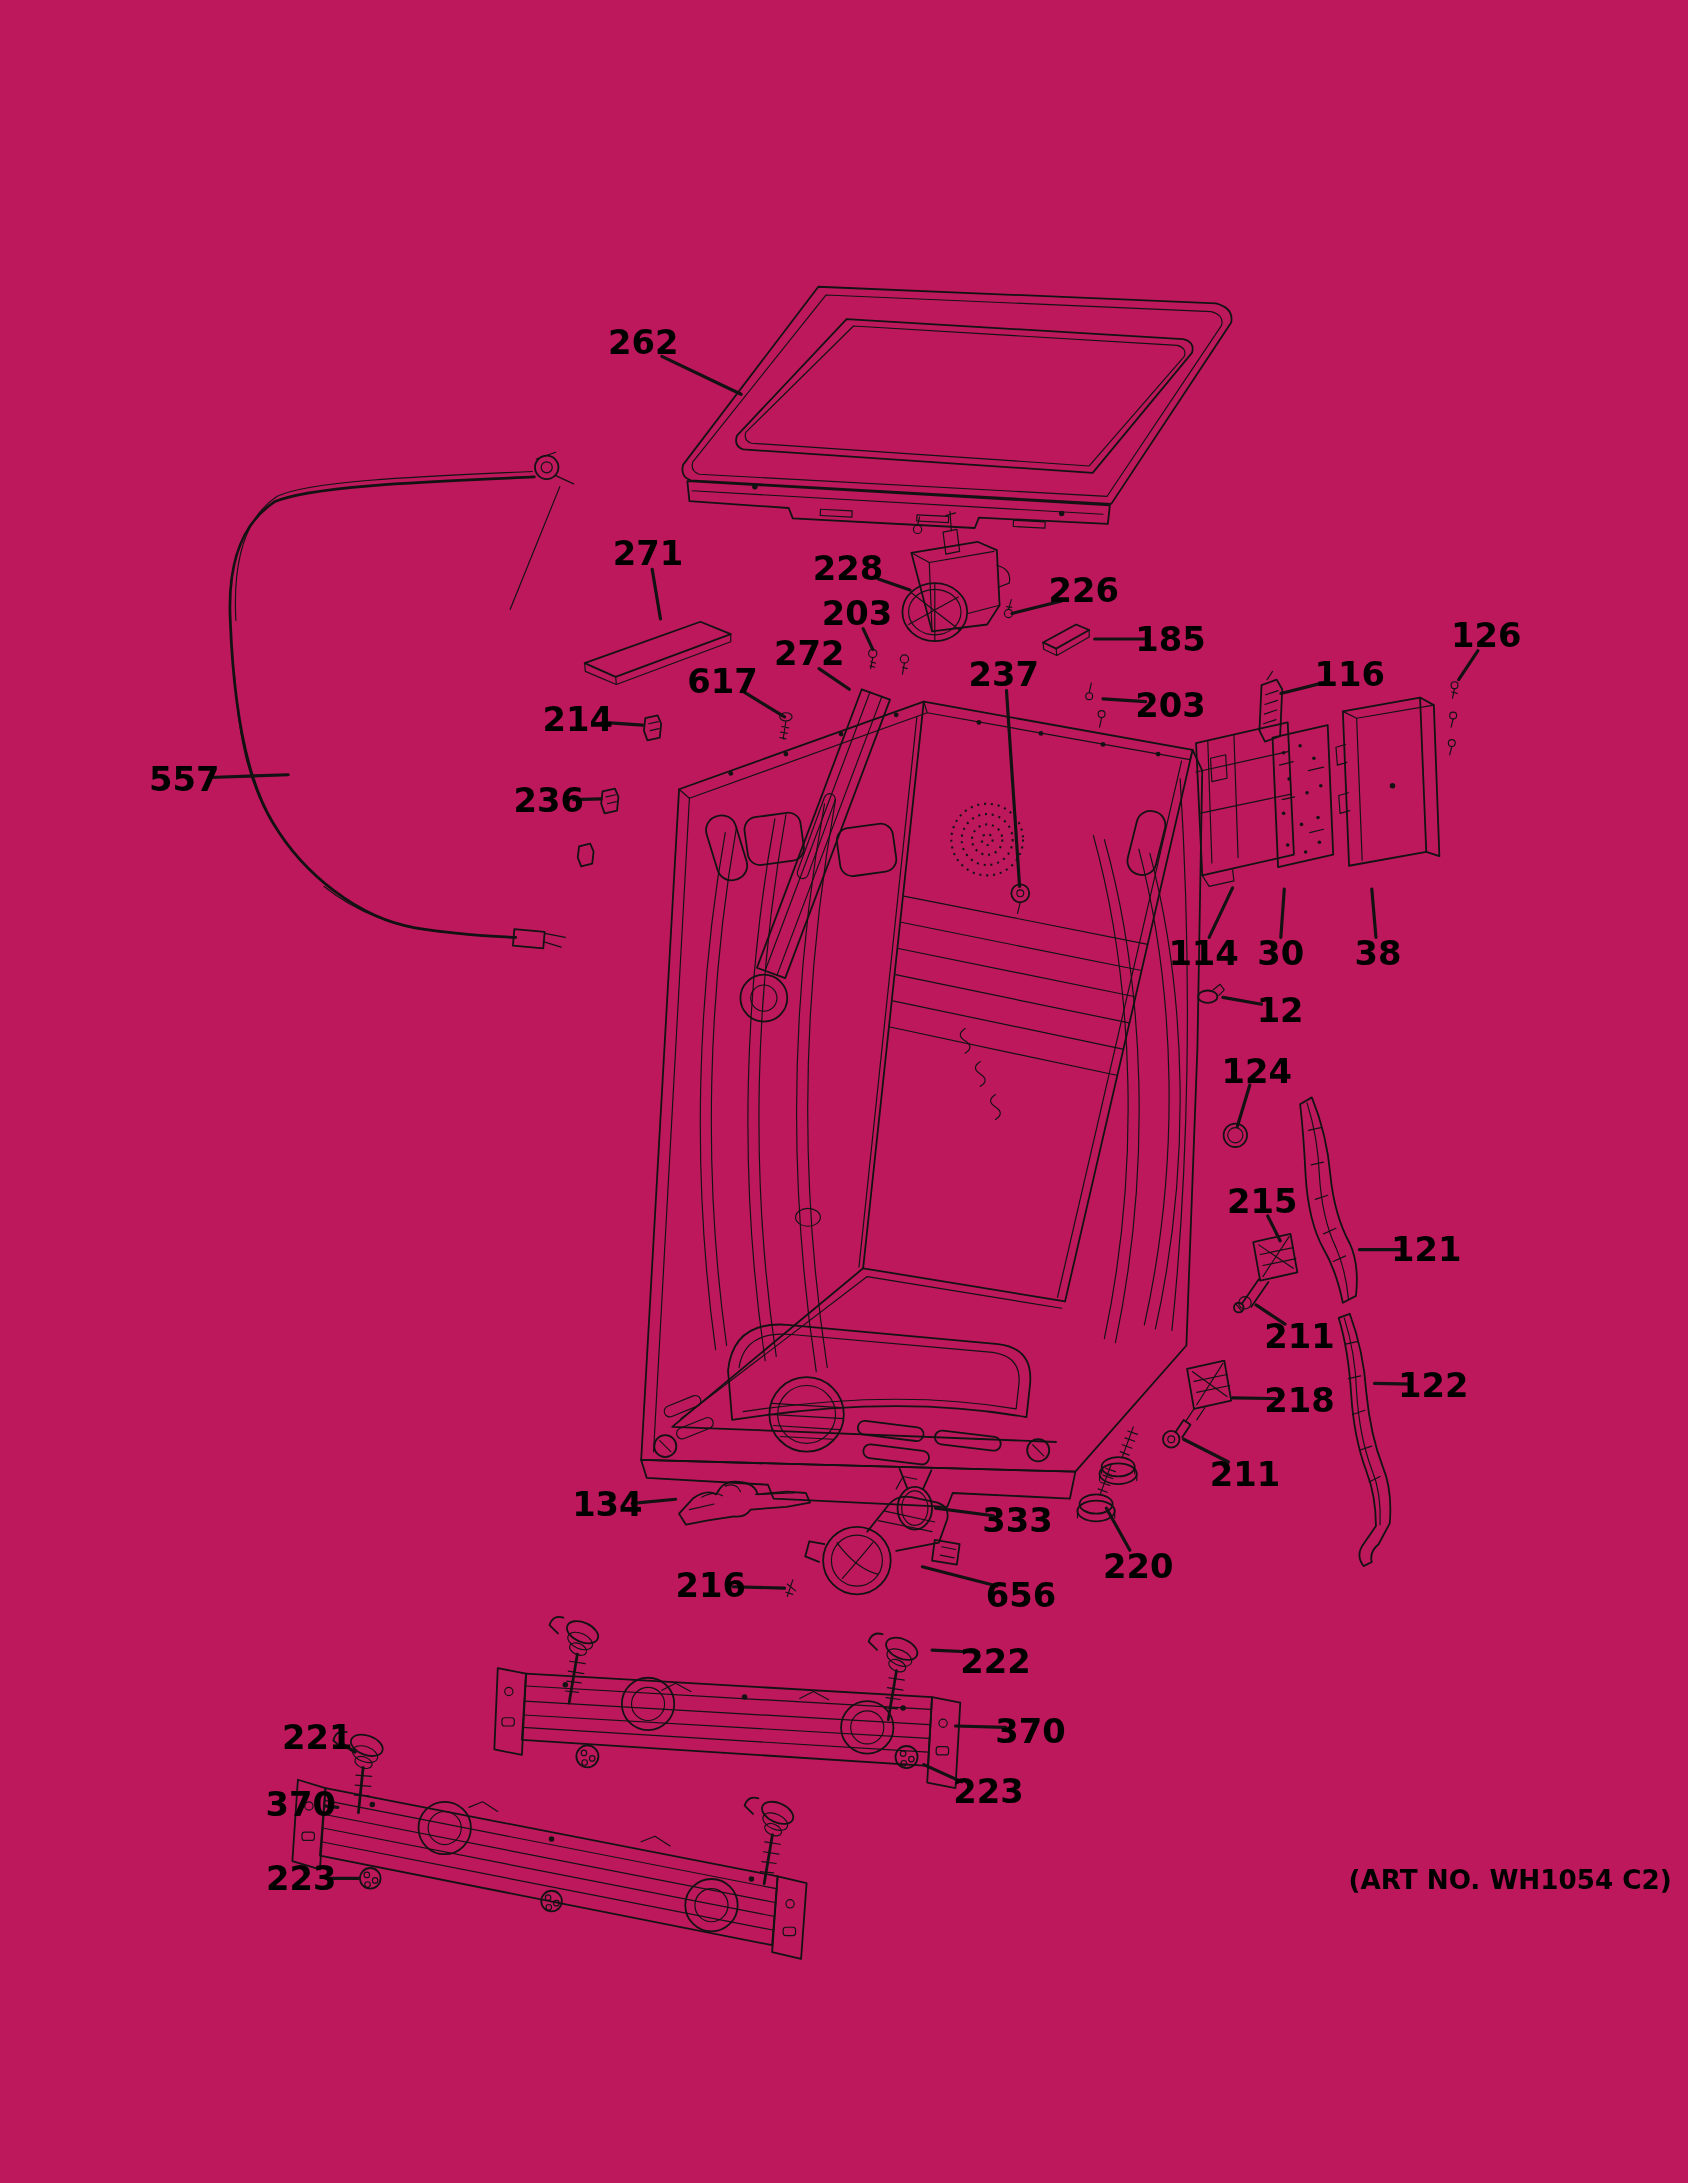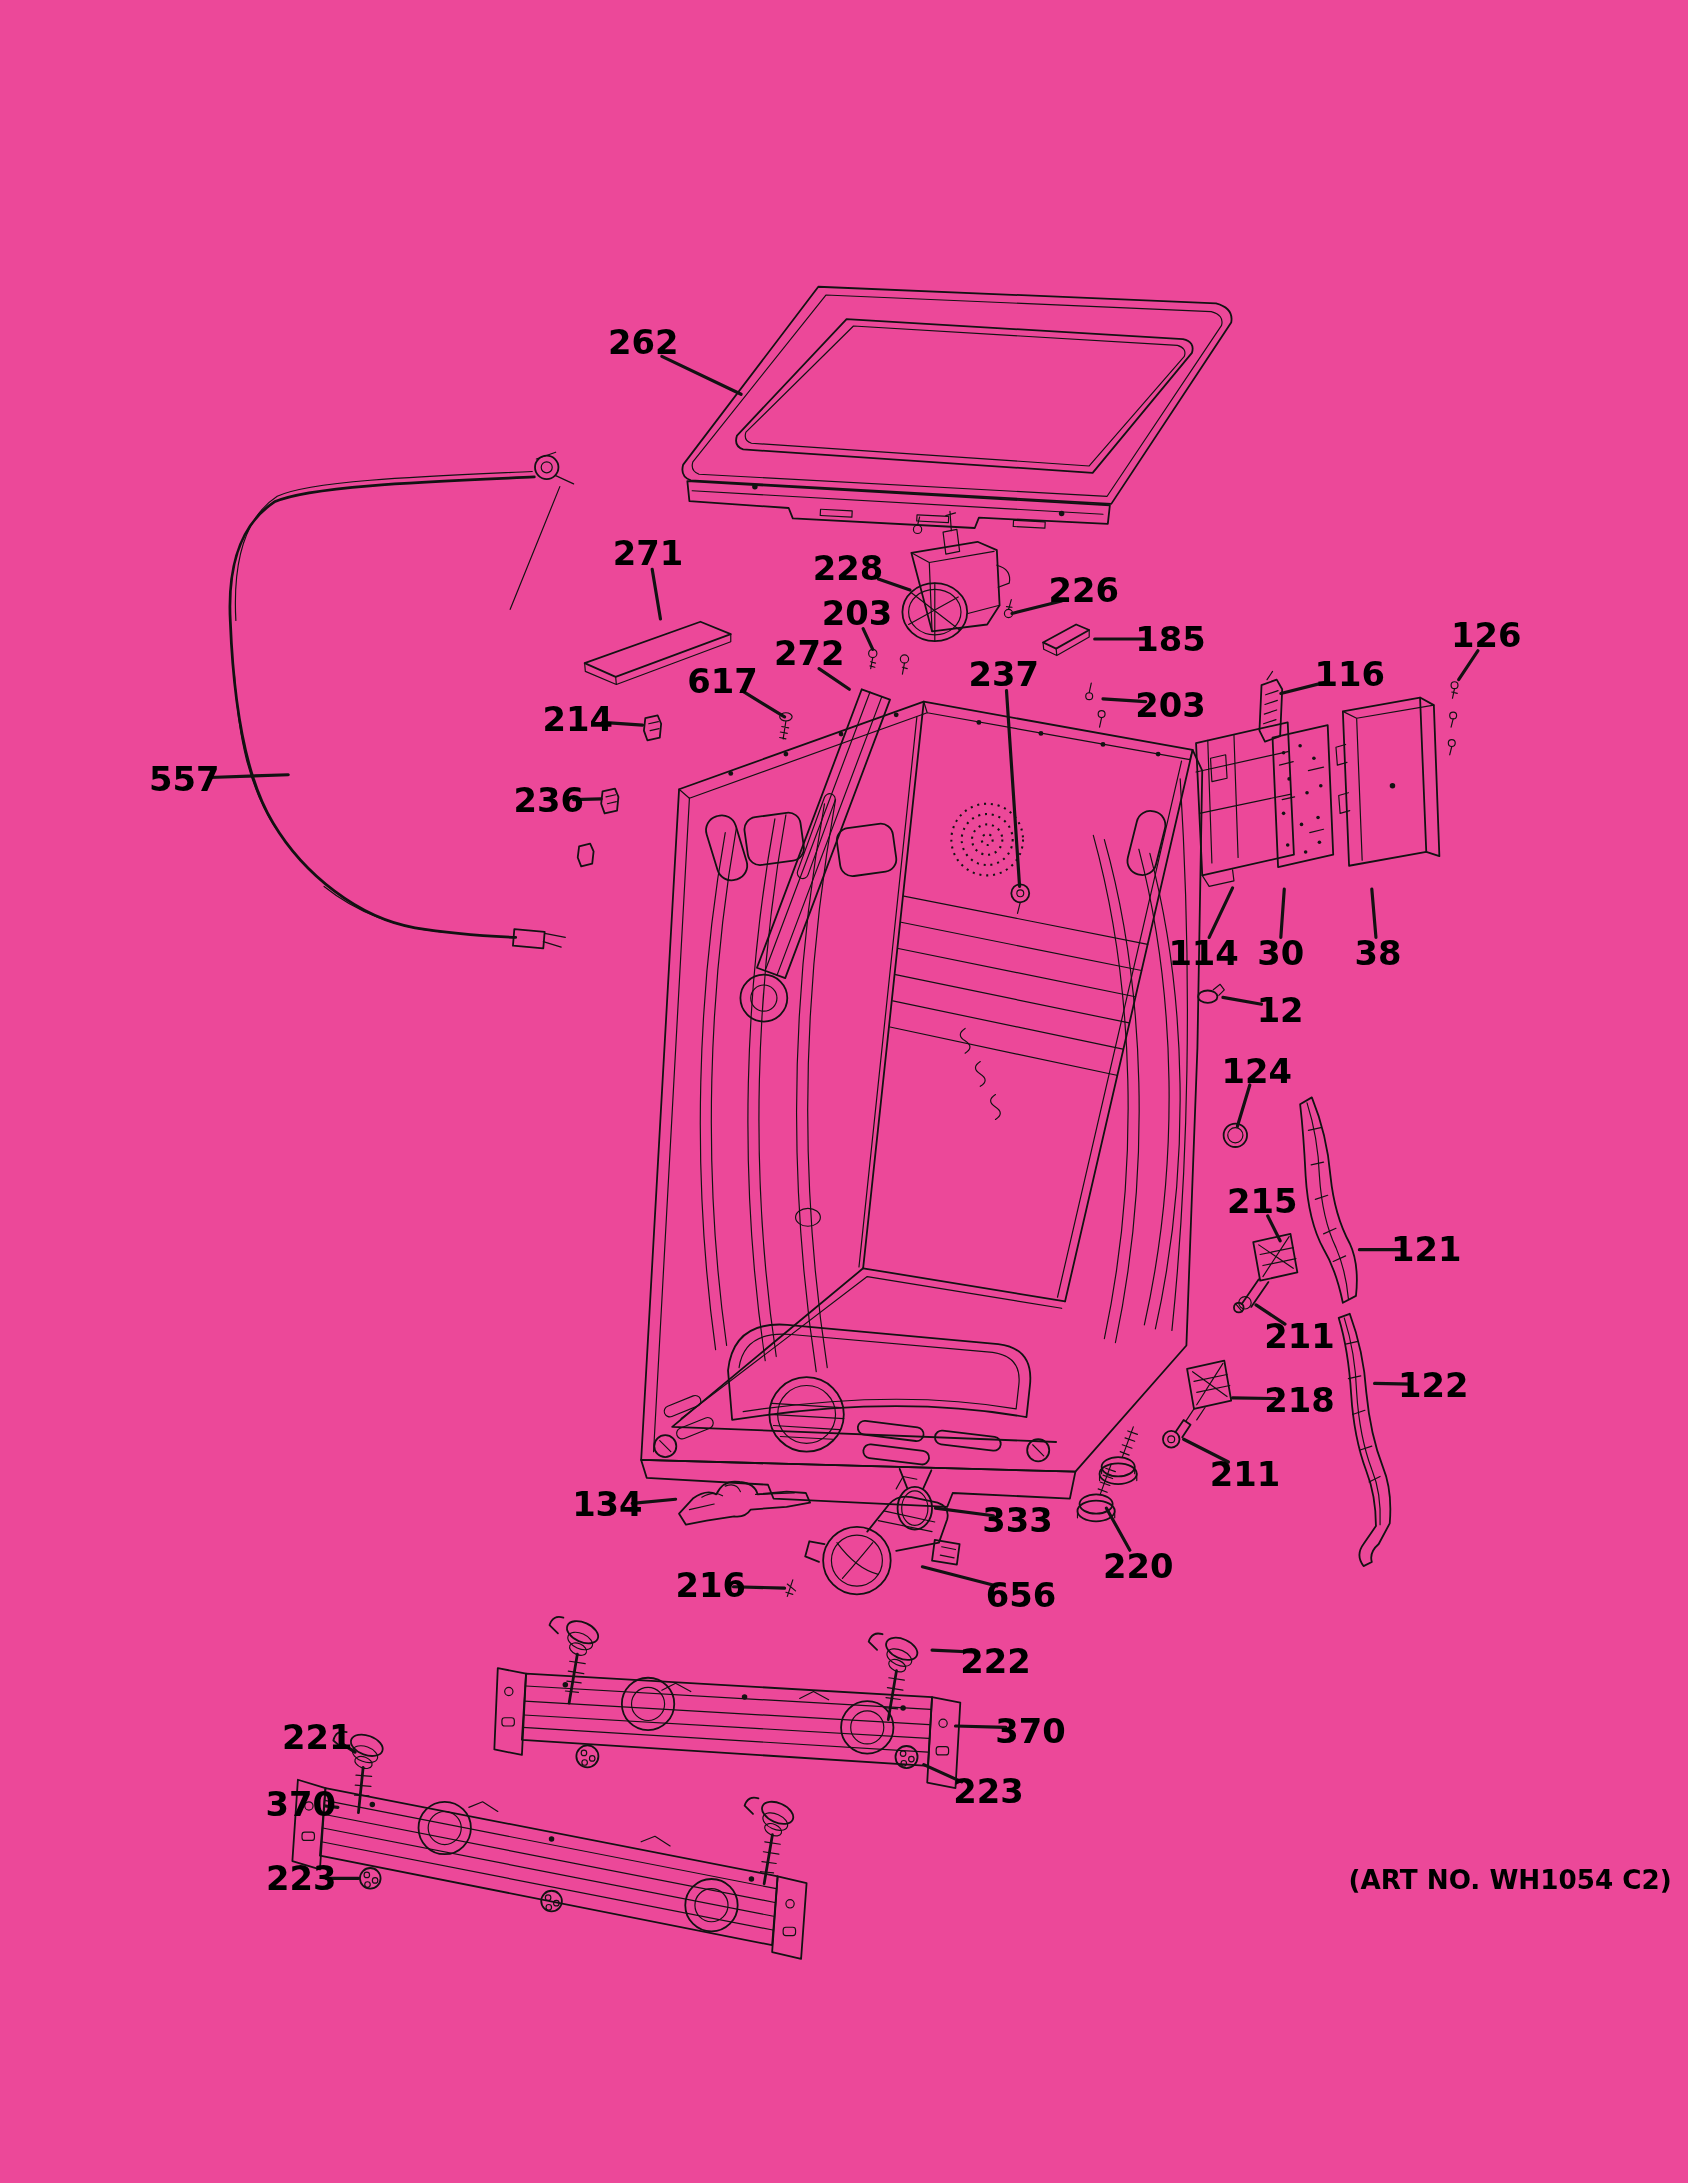--- a/index.html
+++ b/index.html
@@ -1,16 +1,16 @@
 <!DOCTYPE html>
 <html style="font-size:11px"><head>
 <meta charset="utf-8">
 <style>
   html,body{margin:0;padding:0;background:#ffffff;}
-  #page{position:relative;width:1689px;height:2183px;background:#ec4899;overflow:hidden;
+  #page{position:relative;width:1689px;height:2183px;background:#be185d;overflow:hidden;
         font-family:"DejaVu Sans","Liberation Sans",sans-serif;}
   svg{position:absolute;left:0;top:0;}
   .ln{fill:none;stroke:#121212;stroke-width:2.6;stroke-linejoin:round;stroke-linecap:round;}
   .thin{fill:none;stroke:#121212;stroke-width:1.7;stroke-linejoin:round;stroke-linecap:round;}
   .thk{fill:none;stroke:#121212;stroke-width:4;stroke-linejoin:round;stroke-linecap:round;}
   .dot{fill:#121212;stroke:none;}
   .leader{stroke:#121212;stroke-width:4.6;stroke-linecap:round;}
   .callout-label{font-family:"DejaVu Sans","Liberation Sans",sans-serif;font-weight:bold;
                  font-size:49px;fill:#000;}
   .artno{font-family:"DejaVu Sans","Liberation Sans",sans-serif;font-weight:bold;

